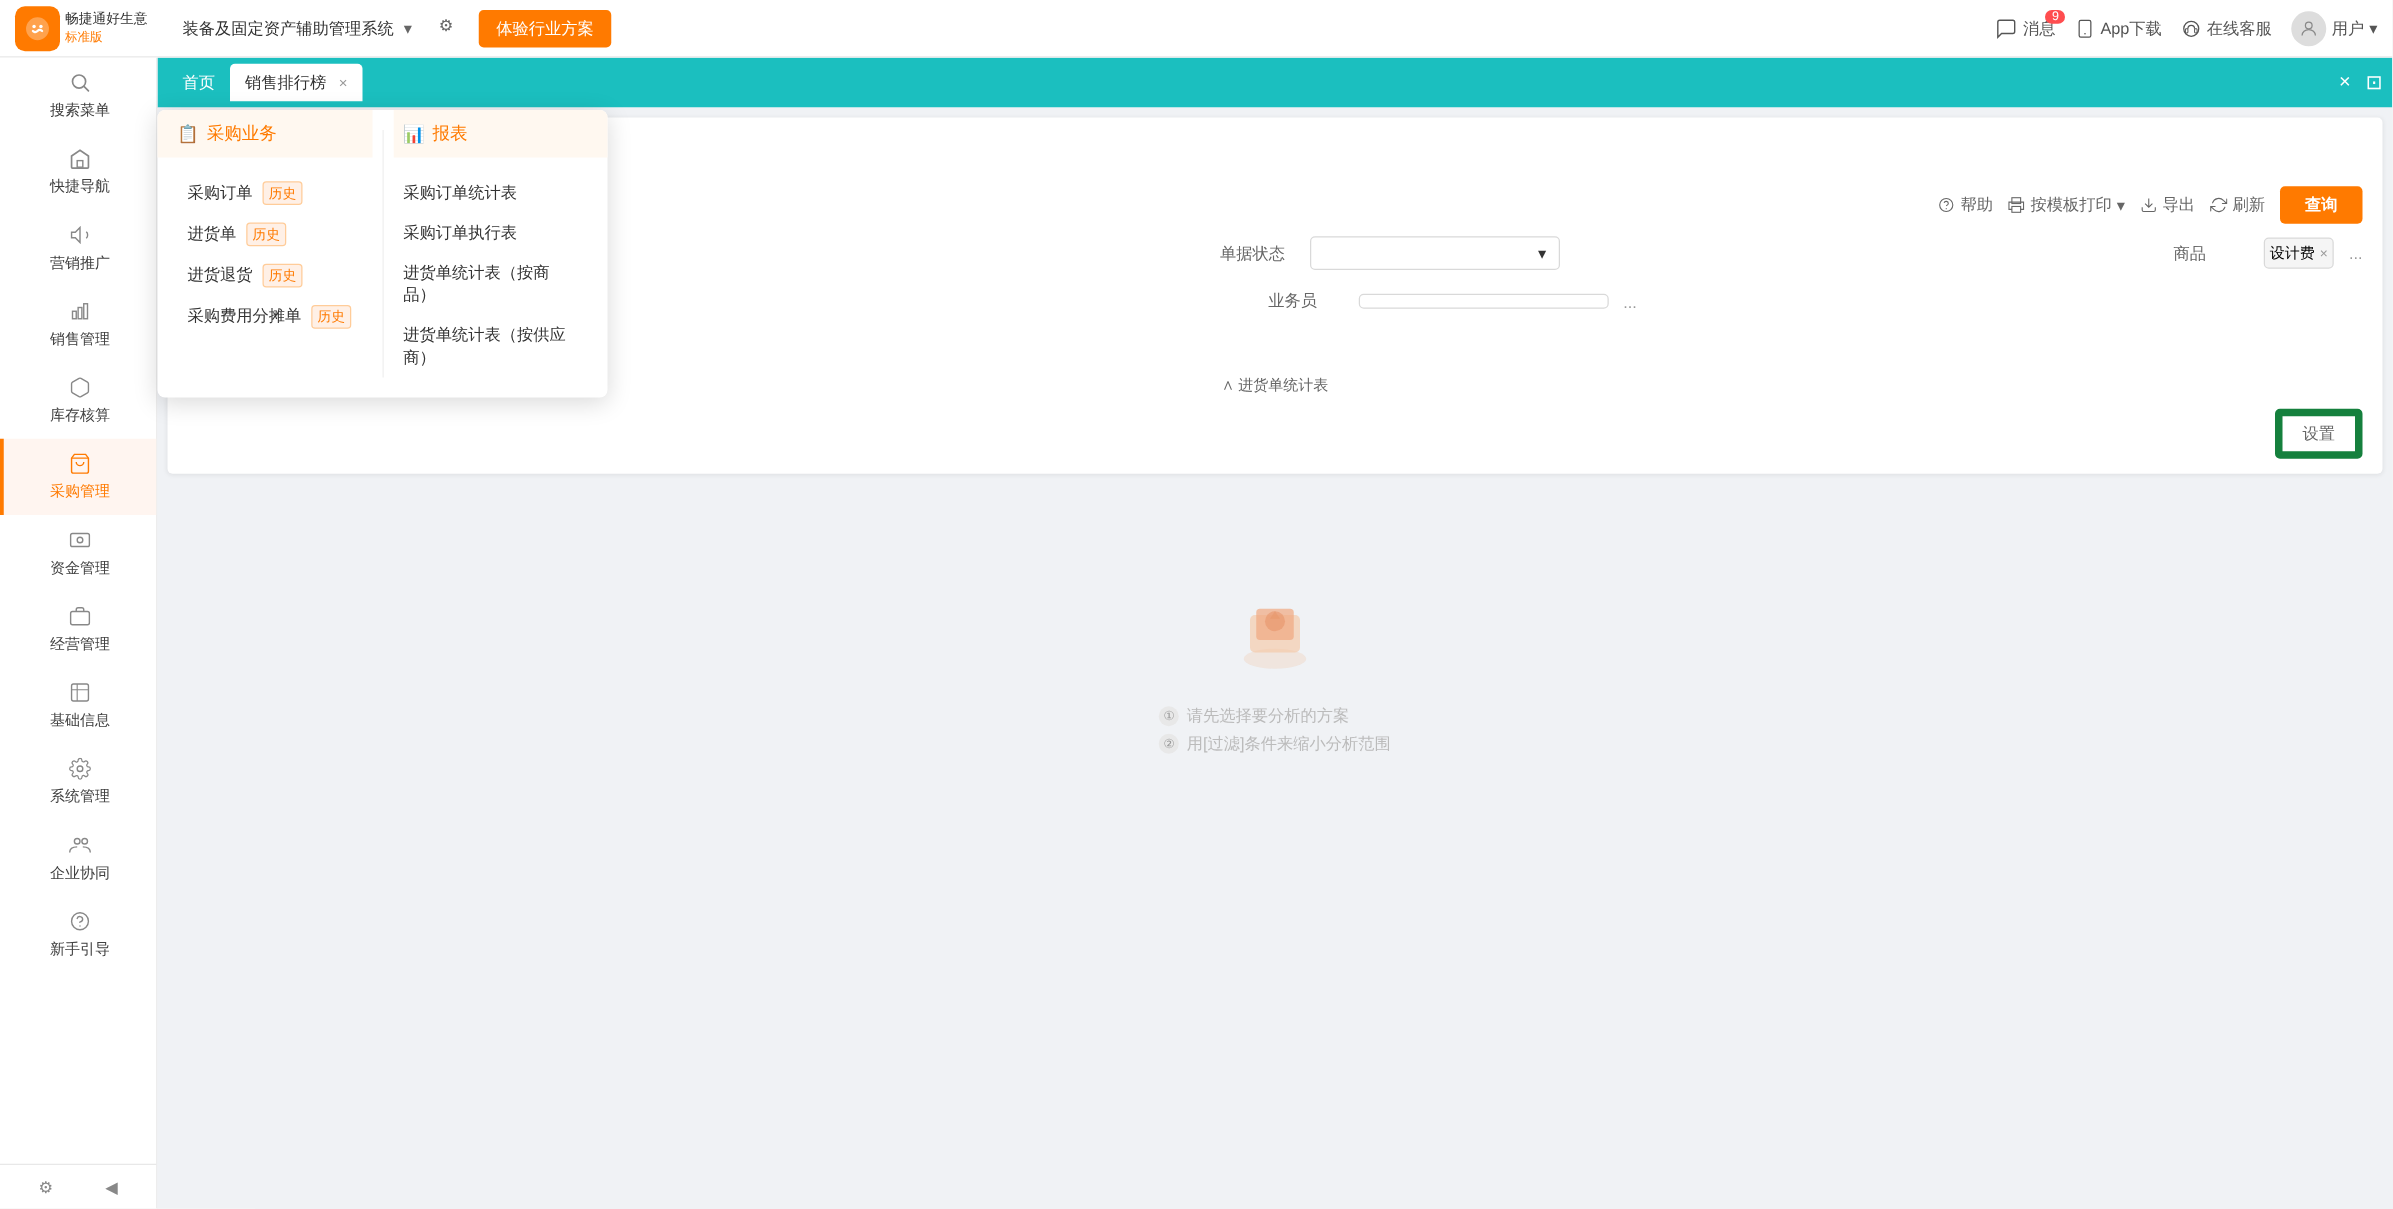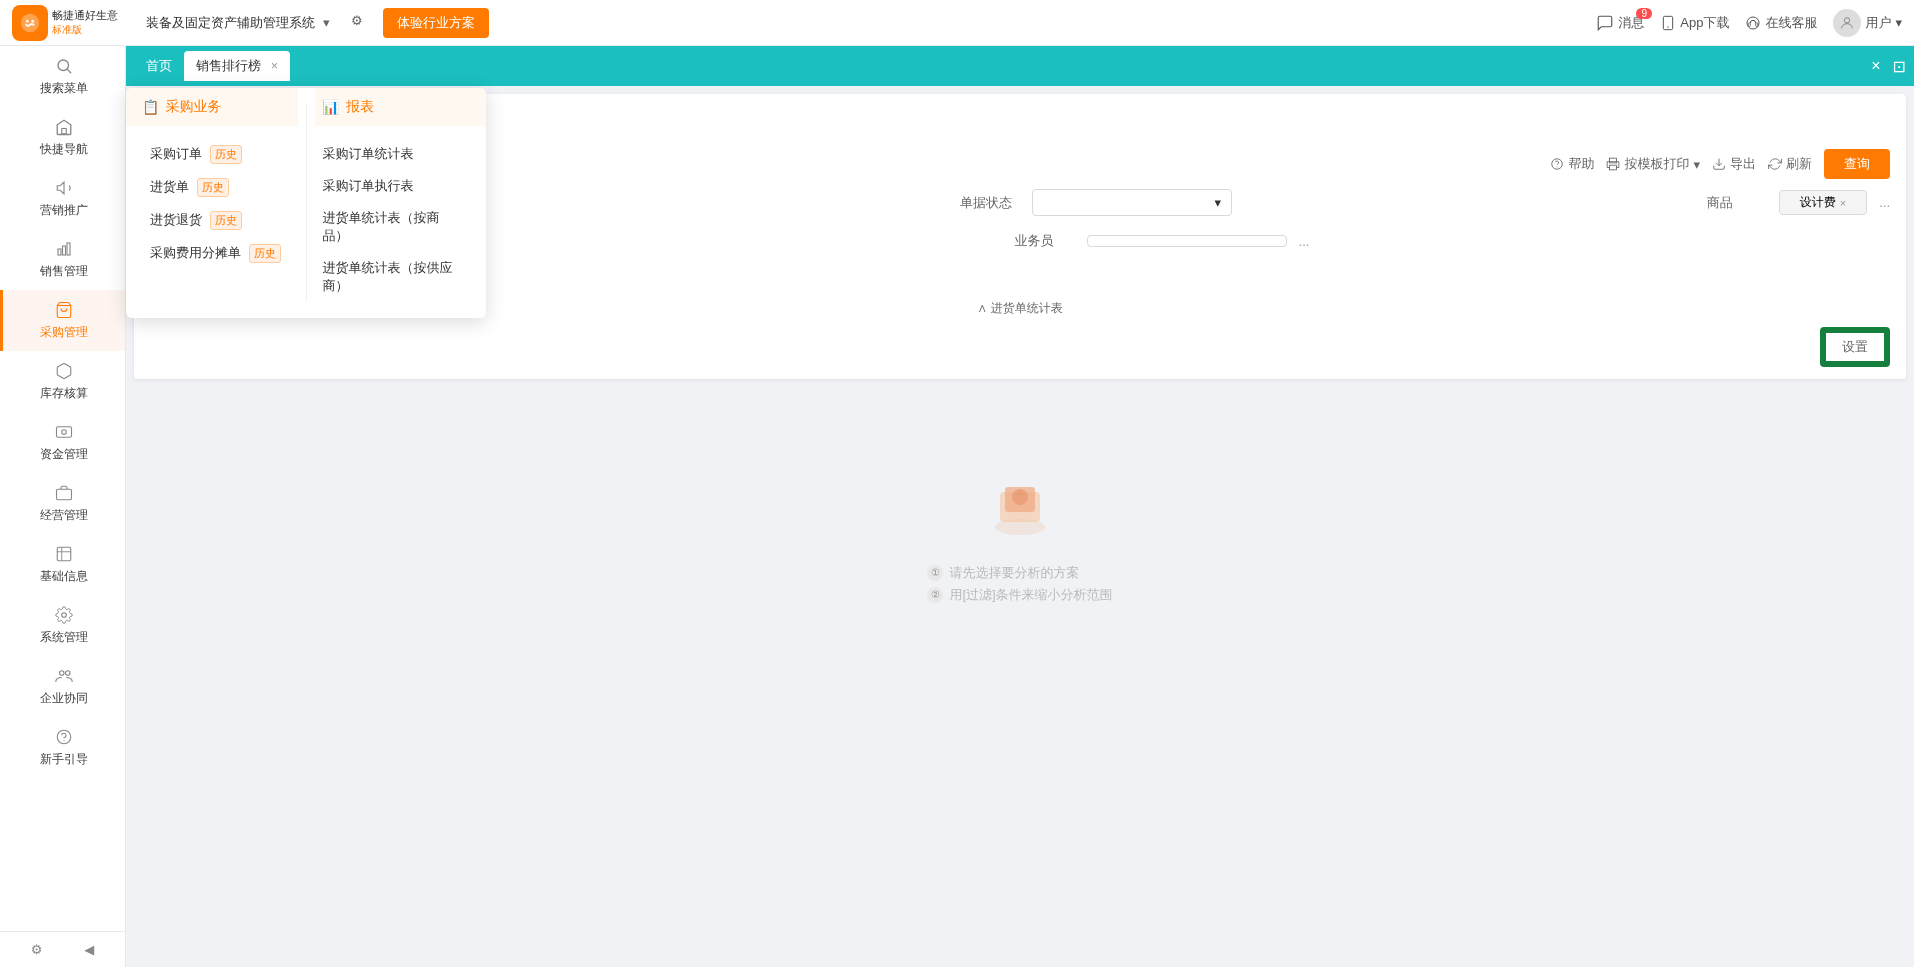--- a/index.html
+++ b/index.html
@@ -44,28 +44,28 @@
     .tab-item.active { background: #fff; color: #333; }
     .tab-close-btn { margin-left: 4px; color: #999; cursor: pointer; font-size: 12px; }
     .tabs-right { margin-left: auto; display: flex; align-items: center; gap: 12px; }
     .tab-action-icon { color: #fff; cursor: pointer; font-size: 16px; }
 
     
     .filter-panel { background: #fff; padding: 12px 16px; margin: 8px; border-radius: 4px; box-shadow: 0 1px 4px rgba(0,0,0,0.08); }
     .filter-row { display: flex; align-items: center; gap: 12px; margin-bottom: 10px; }
     .filter-row:last-child { margin-bottom: 0; }
     .filter-label { color: #666; font-size: 13px; white-space: nowrap; min-width: 60px; }
-    .filter-tag { background: #f5f5f5; border: 1px solid #d9d9d9; border-radius: 4px; padding: 3px 20px; font-size: 12px; display: flex; align-items: center; gap: 4px; }
+    .filter-tag { background: #f5f5f5; border: 1px solid #d9d9d9; border-radius: 4px; padding: 3px 4px; font-size: 12px; display: flex; align-items: center; gap: 4px; }
     .tag-close { cursor: pointer; color: #999; font-size: 11px; }
     .filter-select { border: 1px solid #d9d9d9; border-radius: 4px; padding: 5px 10px; font-size: 13px; color: #333; min-width: 120px; display: flex; align-items: center; justify-content: space-between; cursor: pointer; }
     .date-range { display: flex; align-items: center; gap: 6px; border: 1px solid #d9d9d9; border-radius: 4px; padding: 4px 8px; }
     .date-quick { display: flex; gap: 4px; }
     .date-quick-btn { padding: 3px 8px; font-size: 12px; color: #666; cursor: pointer; border-radius: 3px; }
     .toolbar-btn { display: flex; align-items: center; gap: 4px; color: #666; font-size: 13px; cursor: pointer; }
-    .query-btn { background: #ff7a00; color: #fff; border: none; border-radius: 4px; padding: 6px 20px; font-size: 13px; cursor: pointer; }
+    .query-btn { background: #ff7a00; color: #fff; border: none; border-radius: 4px; padding: 6px 20px; font-size: 13px; cursor: pointer; font-weight: bold; }
     .set-btn { background: #fff; color: #666; border: 6px solid #15803d; border-radius: 4px; padding: 5px 16px; font-size: 13px; cursor: pointer; }
     .collapse-row { text-align: center; color: #666; font-size: 12px; cursor: pointer; padding: 6px; }
     .dots { color: #999; cursor: pointer; }
 
     
     .empty-state { display: flex; flex-direction: column; align-items: center; justify-content: center; height: 300px; color: #bbb; gap: 10px; }
     .empty-hint { color: #bbb; font-size: 13px; }
     .empty-hint-item { display: flex; align-items: center; gap: 6px; margin: 4px 0; }
     .hint-circle { width: 16px; height: 16px; border-radius: 50%; background: #e8e8e8; display: flex; align-items: center; justify-content: center; font-size: 10px; color: #999; }
 
@@ -177,37 +177,37 @@
       <div class="sidebar-item">
         <div class="sidebar-icon">
           <svg width="18" height="18" viewBox="0 0 24 24" fill="none">
               <rect x="4" y="12" width="4" height="8" stroke="#888" stroke-width="1.5"></rect>
               <rect x="10" y="8" width="4" height="12" stroke="#888" stroke-width="1.5"></rect>
               <rect x="16" y="4" width="4" height="16" stroke="#888" stroke-width="1.5"></rect>
             </svg>
         </div>
         <span>销售管理</span>
       </div>
+      <div class="sidebar-item">
+        <div class="sidebar-icon">
+          <svg width="18" height="18" viewBox="0 0 24 24" fill="none">
+              <path d="M21 16V8a2 2 0 0 0-1-1.73l-7-4a2 2 0 0 0-2 0l-7 4A2 2 0 0 0 3 8v8a2 2 0 0 0 1 1.73l7 4a2 2 0 0 0 2 0l7-4A2 2 0 0 0 21 16z" stroke="#888" stroke-width="1.5"></path>
+            </svg>
+        </div>
+        <span>库存核算</span>
+      </div>
       <div class="sidebar-item active">
         <div class="sidebar-icon">
           <svg width="18" height="18" viewBox="0 0 24 24" fill="none">
               <path d="M6 2L3 6v14a2 2 0 0 0 2 2h14a2 2 0 0 0 2-2V6l-3-4z" stroke="#ff7a00" stroke-width="1.5"></path>
               <line x1="3" y1="6" x2="21" y2="6" stroke="#ff7a00" stroke-width="1.5"></line>
               <path d="M16 10a4 4 0 0 1-8 0" stroke="#ff7a00" stroke-width="1.5"></path>
             </svg>
         </div>
         <span style="color:#ff7a00">采购管理</span>
-      </div>
-      <div class="sidebar-item">
-        <div class="sidebar-icon">
-          <svg width="18" height="18" viewBox="0 0 24 24" fill="none">
-              <path d="M21 16V8a2 2 0 0 0-1-1.73l-7-4a2 2 0 0 0-2 0l-7 4A2 2 0 0 0 3 8v8a2 2 0 0 0 1 1.73l7 4a2 2 0 0 0 2 0l7-4A2 2 0 0 0 21 16z" stroke="#888" stroke-width="1.5"></path>
-            </svg>
-        </div>
-        <span>库存核算</span>
       </div>
       <div class="sidebar-item">
         <div class="sidebar-icon">
           <svg width="18" height="18" viewBox="0 0 24 24" fill="none">
               <rect x="2" y="5" width="20" height="14" rx="2" stroke="#888" stroke-width="1.5"></rect>
               <circle cx="12" cy="12" r="3" stroke="#888" stroke-width="1.5"></circle>
             </svg>
         </div>
         <span>资金管理</span>
       </div>

